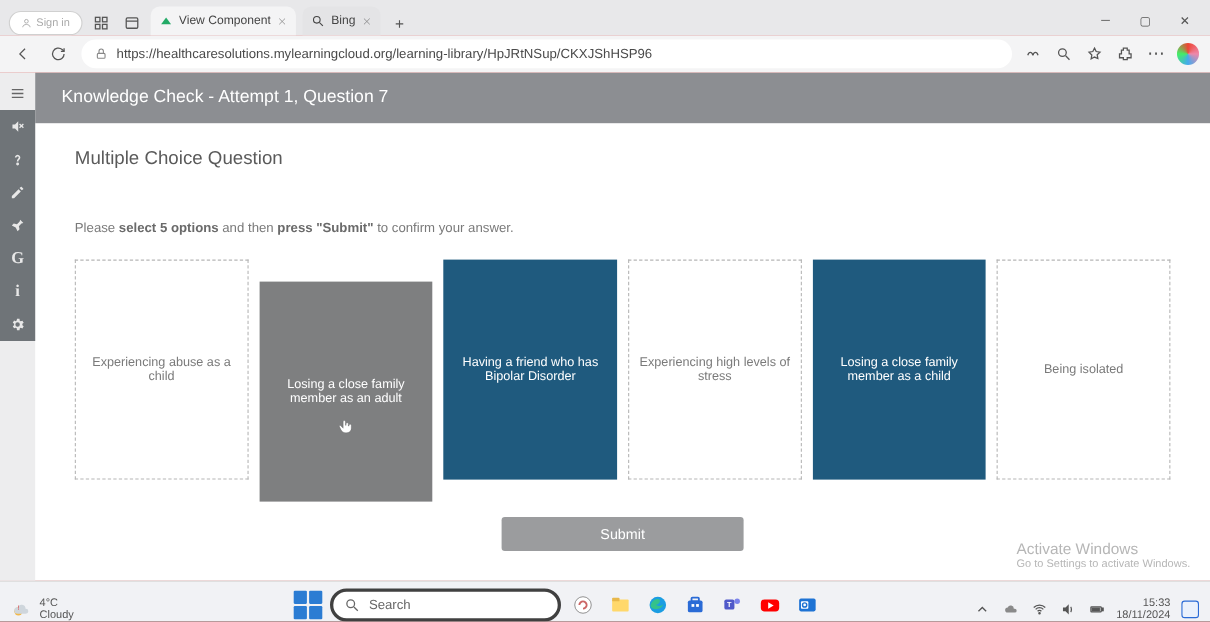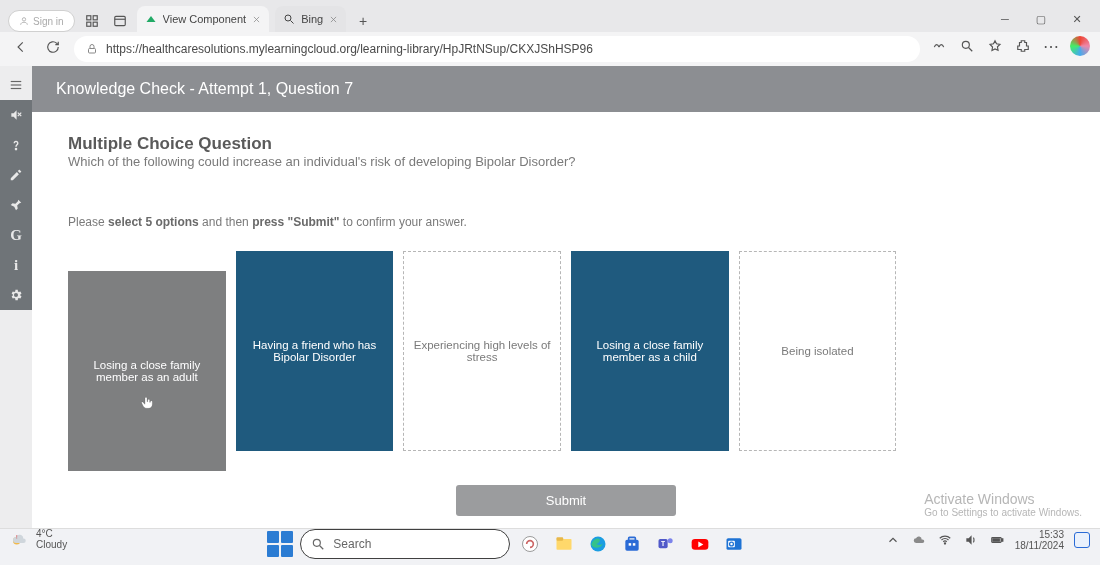--- a/index.html
+++ b/index.html
@@ -52,21 +52,21 @@
     .tab .close { width: 9px; height: 9px; margin-left: auto; opacity: .6; cursor: pointer; }
     .tab-label { white-space: nowrap; overflow: hidden; text-overflow: ellipsis; flex: 1; }
     .tab-plus { width: 22px; height: 22px; border-radius: 50%; display:flex; align-items:center; justify-content:center; cursor:pointer; font-size:14px; color:#555; }
     .chrome-spacer { flex: 1; }
     .win-ctrl { width: 30px; height: 26px; display:flex; align-items:center; justify-content:center; color:#555; font-size:11px; cursor:pointer; }
     
     
     .addr-row {
       background: #f4f4f5;
       display: flex;
-      align-items: flex-start;
+      align-items: center;
       padding: 4px 10px;
       height: 34px;
       gap: 10px;
     }
     .nav-btn { width: 22px; height: 22px; display:flex; align-items:center; justify-content:center; color:#555; cursor:pointer; border-radius:50%; }
     .nav-btn svg { width: 14px; height: 14px; }
     .addr-bar {
       flex: 1;
       background: #fff;
       border-radius: 16px;
@@ -105,21 +105,21 @@
     
     .main { flex:1; display:flex; flex-direction:column; }
     .kc-header {
       background: #8c8e92;
       color: #fff;
       padding: 14px 24px;
       font-size: 16px;
       font-weight: 500;
     }
     .content { padding: 22px 36px 10px 36px; flex:1; position:relative; }
-    .q-title { font-size: 17px; font-weight: 700; color: #5a5a5a; margin-bottom: 0; }
+    .q-title { font-size: 17px; font-weight: 400; color: #5a5a5a; margin-bottom: 12px; }
     .q-prompt { font-size: 13px; color: #7a7a7a; margin-bottom: 6px; }
     .q-instr { font-size: 12px; color: #7a7a7a; margin-bottom: 22px; margin-top: 46px; }
     .q-instr b { color:#6a6a6a; }
     
     .cards {
       display: grid;
       grid-template-columns: repeat(6, 1fr);
       gap: 10px;
     }
     .card {
@@ -174,32 +174,32 @@
       color: #b6b6b6;
     }
     .activate .t { font-size: 14px; }
     .activate .s { font-size: 10px; }
     
     
     .taskbar {
       height: 37px;
       background: #f1f2f5;
       display: flex;
-      align-items: flex-start;
+      align-items: flex-end;
       padding: 0 10px;
       border-top: 1px solid #ddd;
     }
     .tb-left { display:flex; align-items:center; gap:8px; min-width:120px; }
     .weather-icon { width:18px; height:18px; }
     .weather-txt { font-size:10px; color:#555; line-height:1.05; }
     .tb-center { flex:1; display:flex; align-items:center; justify-content:center; gap:6px; }
     .start-btn { width:28px; height:28px; display:flex; align-items:center; justify-content:center; cursor:pointer; }
     .start-grid { display:grid; grid-template-columns: 12px 12px; grid-template-rows:12px 12px; gap:2px; }
     .start-grid span { background:#2b7cd3; border-radius:1px; }
-    .search-box { background:#fff; border:1px solid #404040; border-radius:18px; height:30px; width:210px; display:flex; align-items:center; padding:0 10px; gap:8px; font-size:12px; color:#666; }
+    .search-box { background:#fff; border:3px solid #404040; border-radius:18px; height:30px; width:210px; display:flex; align-items:center; padding:0 10px; gap:8px; font-size:12px; color:#666; }
     .tb-icon { width:28px; height:28px; display:flex; align-items:center; justify-content:center; cursor:pointer; border-radius:4px; }
     .tb-icon svg { width:20px; height:20px; }
     .tb-right { display:flex; align-items:center; gap:10px; font-size:11px; color:#555; min-width:200px; justify-content:flex-end; }
     .sys-icon { width:16px; height:16px; color:#555; display:flex; align-items:center; justify-content:center; }
     .sys-icon svg { width:14px; height:14px; }
     .clock { text-align:right; line-height:1.1; font-size:10px; }
     .notif-badge { width:16px; height:16px; border:1.5px solid #2a6bd6; border-radius:3px; background:#eaf1fc; position:relative; }
   </style>
 </head>
 <body>
@@ -343,26 +343,28 @@
               <path d="M19.4 13a7.8 7.8 0 0 0 0-2l2.1-1.6-2-3.4-2.5 1a7.6 7.6 0 0 0-1.7-1L15 3h-4l-.3 2.9a7.6 7.6 0 0 0-1.7 1l-2.5-1-2 3.4L6.6 11a7.8 7.8 0 0 0 0 2l-2.1 1.6 2 3.4 2.5-1c.5.4 1.1.8 1.7 1L11 21h4l.3-2.9c.6-.3 1.2-.6 1.7-1l2.5 1 2-3.4L19.4 13zM12 15.5A3.5 3.5 0 1 1 12 8.5a3.5 3.5 0 0 1 0 7z"></path>
             </svg>
           </div>
       </div>
     </div>
 
     <div class="main">
       <div class="kc-header">Knowledge Check - Attempt 1, Question 7</div>
       <div class="content">
         <div class="q-title">Multiple Choice Question</div>
-        <div class="q-prompt">Which of the following could increase an individual's risk of developing Bipolar Disorder?</div>
         <div class="q-instr">
           <span>Please </span><b>select 5 options</b><span> and then </span><b>press "Submit"</b><span> to confirm your answer.</span>
         </div>
 
         <div class="cards">
+          <div class="card">
+              <span>Experiencing abuse as a child</span>
+            </div>
           <div class="card sel-grey">
             <span>Losing a close family member as an adult</span>
             <div class="cursor-hand"><svg viewBox="0 0 24 24">
                   <path d="M9 11V5a1.5 1.5 0 0 1 3 0v5h1V8a1.5 1.5 0 0 1 3 0v3h1v-1a1.5 1.5 0 0 1 3 0v4c0 3-2 6-6 6h-2c-3 0-5-2-6-4l-2-4c-.5-1 .5-2 1.5-1.5L9 14z"></path>
                 </svg></div>
           </div>
           <div class="card sel-blue">
               <span>Having a friend who has Bipolar Disorder</span>
             </div>
           <div class="card">

